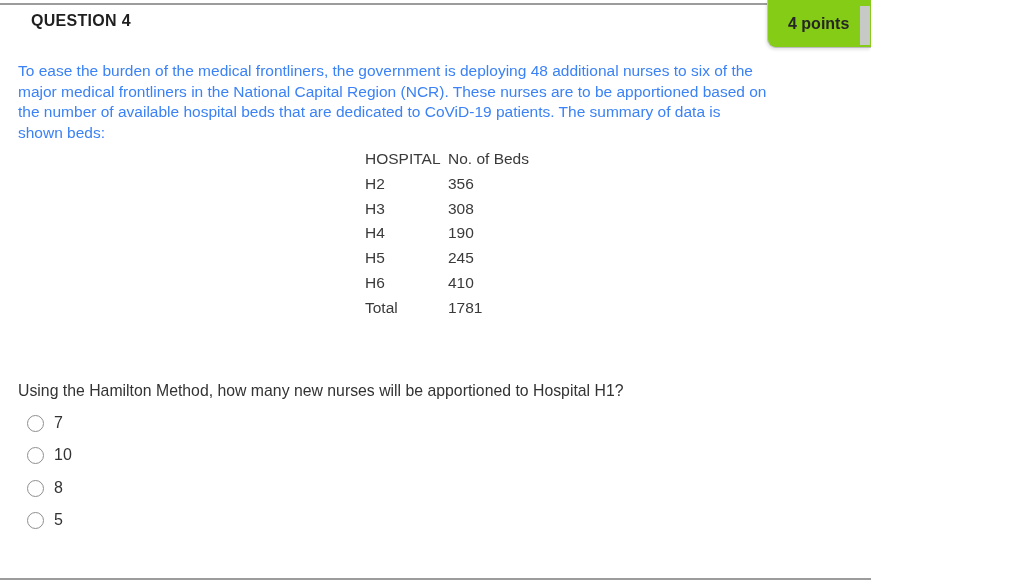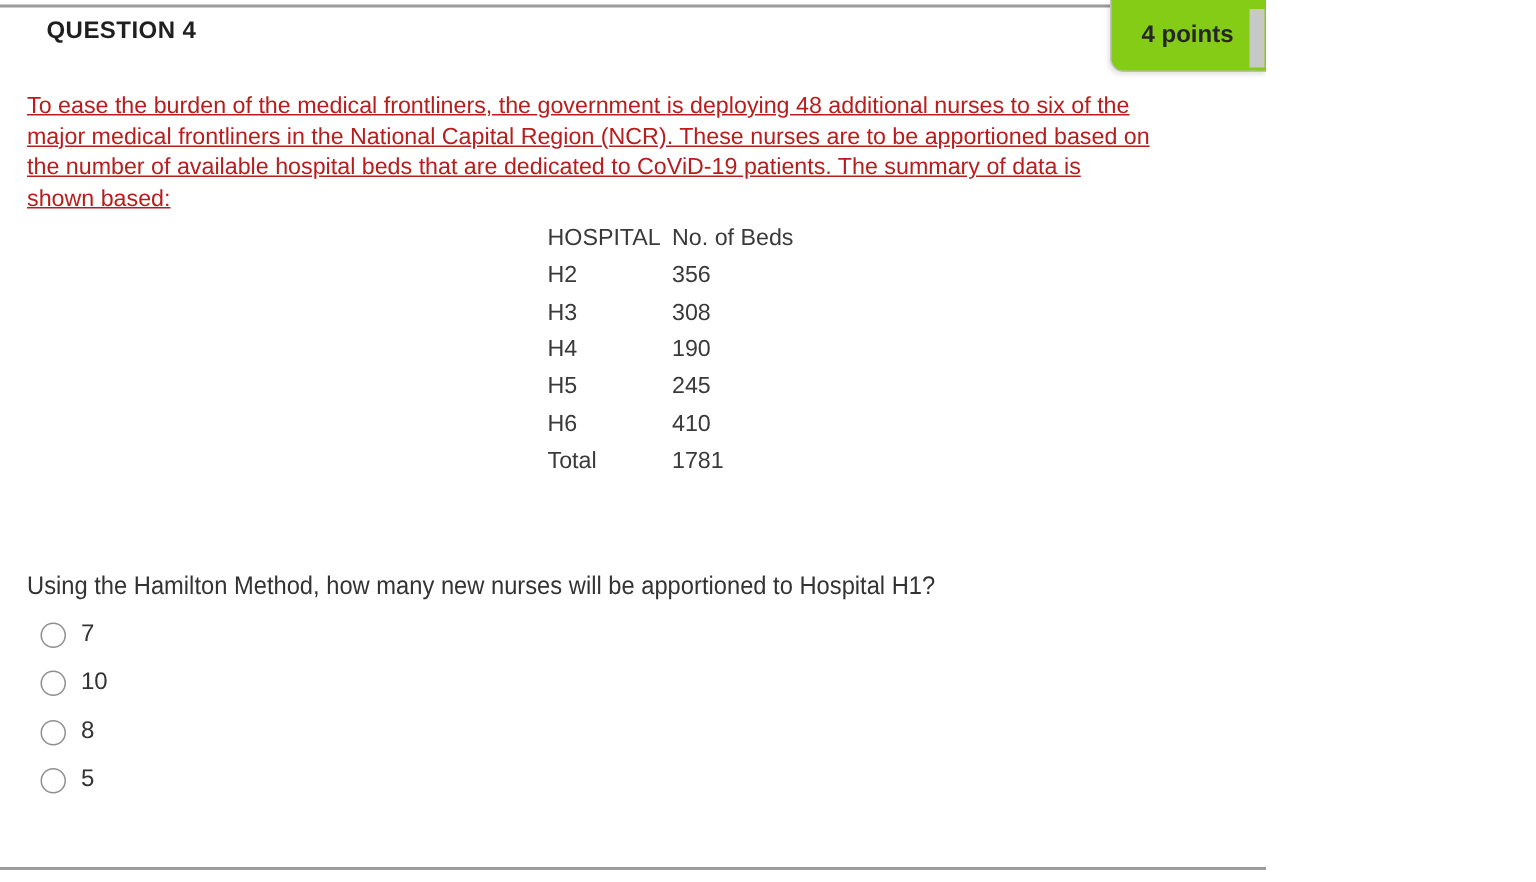--- a/index.html
+++ b/index.html
@@ -8,20 +8,21 @@
     background: #ffffff;
   }
   .page {
     position: relative;
     width: 844px;
     height: 588px;
     background: #ffffff;
     font-family: "Liberation Sans", sans-serif;
     color: #333333;
     overflow: hidden;
+    padding-left: 27px;
   }
   .top-line {
     position: absolute;
     top: 3px; left: 0;
     width: 100%; height: 2px;
     background: #9c9c9c;
   }
   .bottom-line {
     position: absolute;
     top: 578px; left: 0;
@@ -59,22 +60,21 @@
     position: absolute;
     top: 6px; right: 1px;
     width: 10px; height: 39px;
     background: #c7c9c7;
   }
   .paragraph {
     position: absolute;
     top: 61px; left: 18px;
     font-size: 15.5px;
     line-height: 20.6px;
-    color: #b91c1c;
-    text-decoration: underline;
+    color: #3b82f6;
   }
   .data-table {
     position: absolute;
     top: 150px; left: 365px;
     font-size: 15.5px;
     color: #3a3a3a;
   }
   .t-row {
     display: flex;
     height: 24.8px;
@@ -131,21 +131,21 @@
 
   <div class="points-tab">
     <span class="points-label">4 points</span>
     <div class="scrollbar-thumb"></div>
   </div>
 
   <div class="paragraph">
     <div>To ease the burden of the medical frontliners, the government is deploying 48 additional nurses to six of the</div>
     <div>major medical frontliners in the National Capital Region (NCR). These nurses are to be apportioned based on</div>
     <div>the number of available hospital beds that are dedicated to CoViD-19 patients. The summary of data is</div>
-    <div>shown based:</div>
+    <div>shown beds:</div>
   </div>
 
   <div class="data-table">
     <div class="t-row t-head">
       <div class="t-cell-label">HOSPITAL</div>
       <div class="t-cell-value">No. of Beds</div>
     </div>
     <div class="t-row">
       <div class="t-cell-label">H2</div>
       <div class="t-cell-value">356</div>

